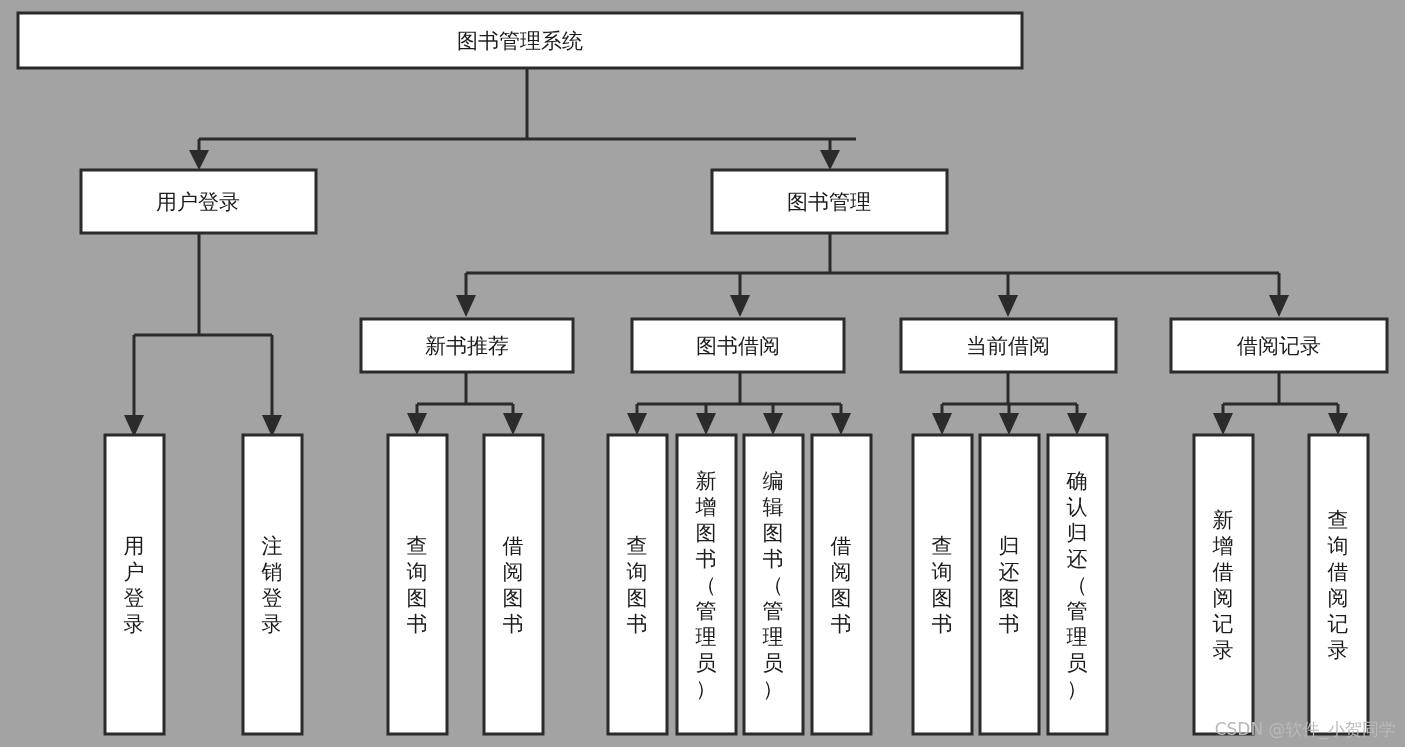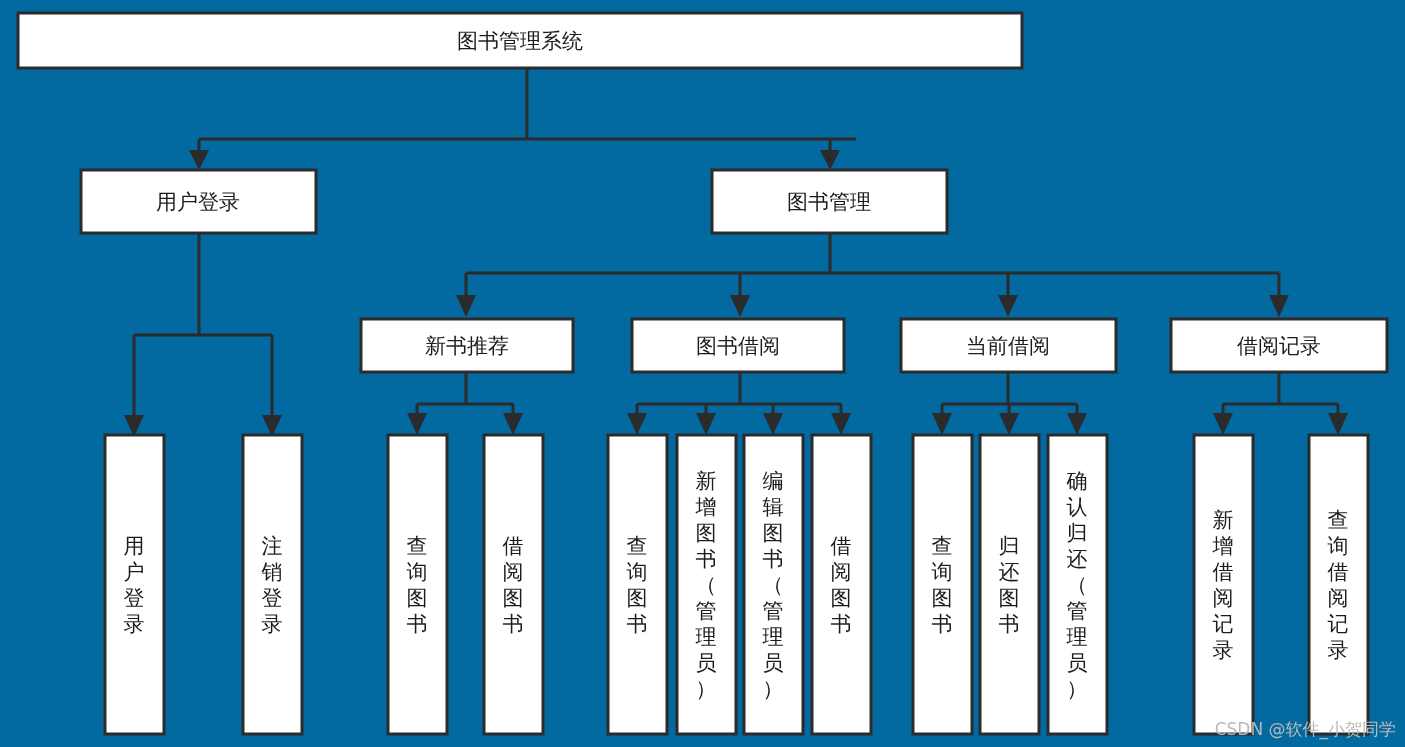--- a/index.html
+++ b/index.html
@@ -11,21 +11,21 @@
   body {
     width: 1405px;
     height: 747px;
     font-family: "DejaVu Sans", "Liberation Sans", sans-serif;
     overflow: hidden;
   }
   #diagram-root {
     position: relative;
     width: 1405px;
     height: 747px;
-    background: #0369a1;
+    background: #a3a3a3;
     text-align: right;
   }
   svg#chart-svg {
     position: absolute;
     left: 0;
     top: 0;
     width: 1405px;
     height: 747px;
     display: block;
   }

